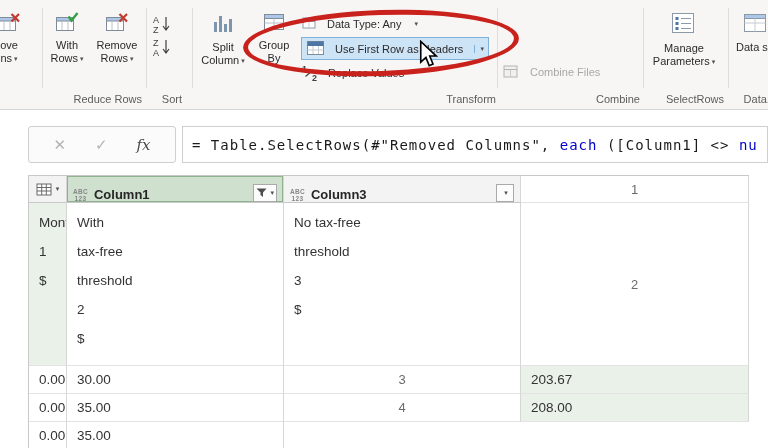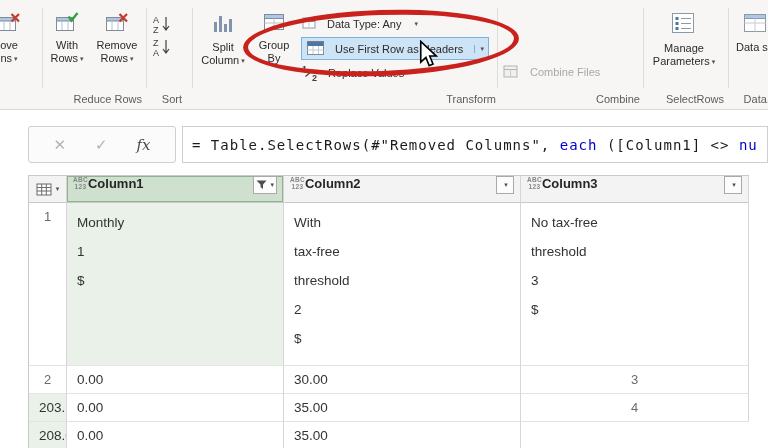--- a/index.html
+++ b/index.html
@@ -37,22 +37,22 @@
           padding-left:9px}
   .kw{color:#0000cc}
 
   
   .pq-table{position:absolute;left:28px;top:175px;display:grid;
             grid-template-columns:38px 217px 237px 228px;
             grid-template-rows:27px 163px 28px 28px 28px;
             border-top:1px solid #c9c9c9;border-left:1px solid #c9c9c9;
             font-size:13.5px;color:#333;background:#fff}
   .cell{border-right:1px solid #d6d6d6;border-bottom:1px solid #e3e3e3;background:#fff;overflow:hidden}
-  .hcell{background:#f3f3f3;border-bottom:1px solid #c9c9c9;display:flex;align-items:flex-start;
-         padding:0 6px;}
+  .hcell{background:#f3f3f3;border-bottom:1px solid #c9c9c9;display:flex;align-items:flex-end;
+         padding:0 6px;gap:6px}
   .hcell .colname{font-weight:bold;font-size:13px;color:#262626}
   .hcell.sel{background:#cfe0cf;box-shadow:inset 0 0 0 1px #8fb28f}
   .typeicon{display:flex;flex-direction:column;align-items:center;font-size:6.5px;font-weight:bold;
             color:#878787;line-height:7px;letter-spacing:.3px}
   .hbtn{margin-left:auto;min-width:18px;height:18px;border:1px solid #a9a9a9;background:#fcfcfc;
         display:flex;align-items:center;justify-content:center;gap:1px;font-size:8px;color:#555;padding:0 2px}
   .corner{background:#f3f3f3;border-bottom:1px solid #c9c9c9;display:flex;align-items:center;
           justify-content:center;gap:2px}
   .rncell{display:flex;justify-content:center;color:#6b6b6b;font-size:13px}
   .rn-top{align-items:flex-start;padding-top:6px}
@@ -285,30 +285,20 @@
       </span>
       <span class="colname">Column1</span>
       <span class="hbtn">
         <svg width="11" height="10" viewBox="0 0 11 10">
             <path d="M0.5 0.5 H10.5 L7 4.5 V9 L4.5 7 V4.5 Z" fill="#4d4d4d"></path>
           </svg>
         <span class="chev">▾</span>
       </span>
     </div>
 
-    <div class="cell hcell">
-      <span class="typeicon">
-        <span>ABC</span>
-          <span>123</span>
-      </span>
-      <span class="colname">Column2</span>
-      <span class="hbtn">
-          <span class="chev">▾</span>
-        </span>
-    </div>
 
     <div class="cell hcell">
       <span class="typeicon">
         <span>ABC</span>
           <span>123</span>
       </span>
       <span class="colname">Column3</span>
       <span class="hbtn">
           <span class="chev">▾</span>
         </span>

